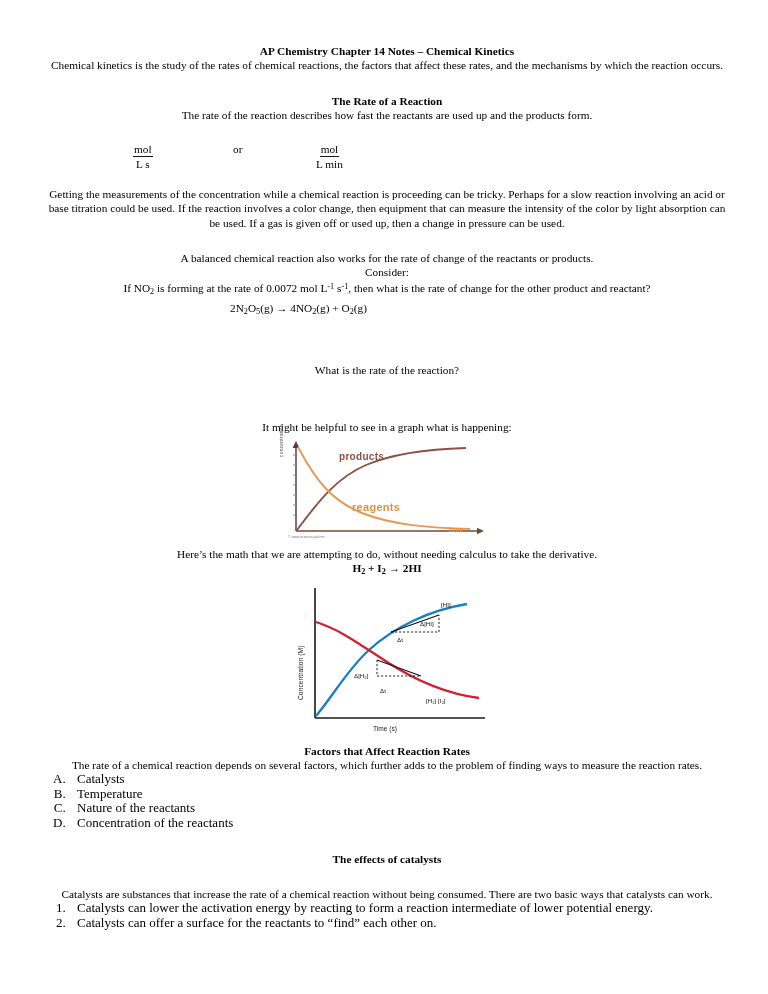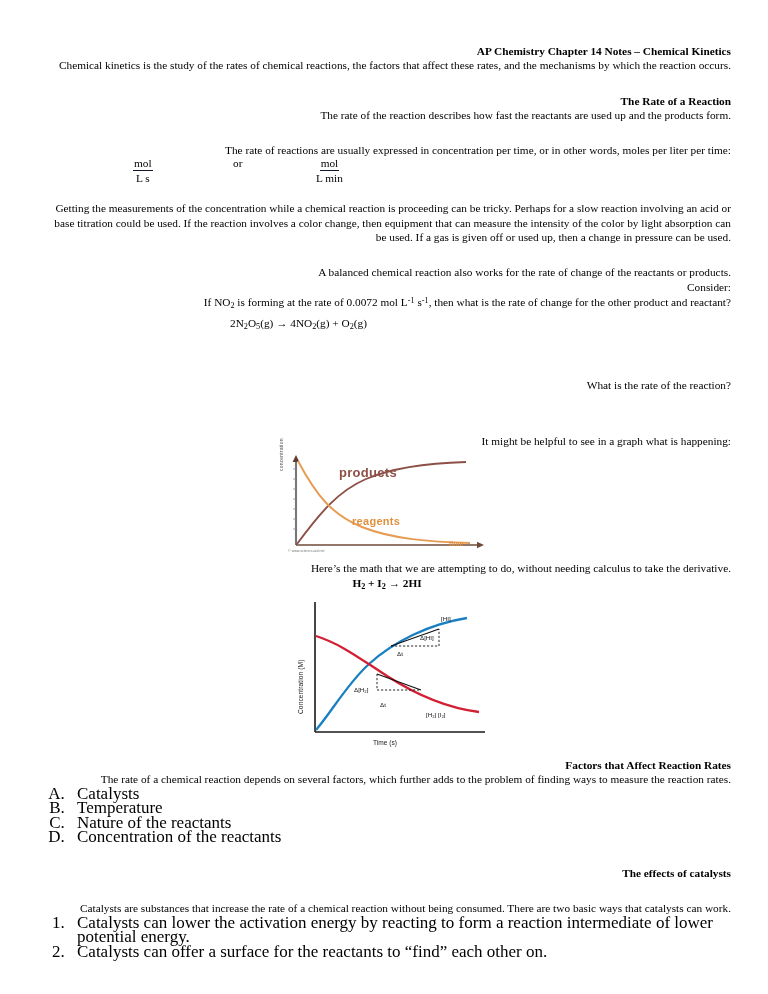--- a/index.html
+++ b/index.html
@@ -28,21 +28,21 @@
     top: 44px;
     width: 688px;
   }
   .bold {
     font-weight: bold;
   }
   p, .line {
     margin: 0;
     font-size: 11.3px;
     line-height: 14.3px;
-    text-align: right;
+    text-align: center;
   }
   .gap-sm { height: 14px; }
   .gap-md { height: 21px; }
   .gap-lg { height: 28px; }
   .gap-xl { height: 50px; }
   sub {
     font-size: 8.2px;
     vertical-align: -0.25em;
   }
   sup {
@@ -86,21 +86,21 @@
   .eq-indent .eqtext {
     position: absolute;
     left: 187px;
     top: 0;
     margin-top: 36px;
   }
 
   ol.alpha, ol.num {
     margin: 0;
     padding-left: 26px;
-    font-size: 17px;
+    font-size: 13px;
     line-height: 14.6px;
   }
   ol.alpha { list-style-type: upper-alpha; }
   ol.num { list-style-type: decimal; }
   ol li {
     padding-left: 8px;
   }
 
   
   .fig1-wrap {
@@ -126,21 +126,21 @@
     font-size: 5px;
     color: #555;
     letter-spacing: .2px;
     white-space: nowrap;
   }
   .fig1 .f1-products {
     position: absolute;
     left: 59px;
     top: 12px;
     font-family: "Liberation Sans", sans-serif;
-    font-size: 13px;
+    font-size: 10px;
     font-weight: bold;
     color: #8d5047;
     letter-spacing: .3px;
   }
   .fig1 .f1-reagents {
     position: absolute;
     left: 72px;
     top: 62px;
     font-family: "Liberation Sans", sans-serif;
     font-size: 11px;
@@ -224,21 +224,20 @@
     <p class="line bold">AP Chemistry Chapter 14 Notes – Chemical Kinetics</p>
     <p class="line">Chemical kinetics is the study of the rates of chemical reactions, the factors that affect these rates, and the mechanisms by which the reaction occurs.</p>
 
     <div class="gap-md"></div>
 
     <p class="line bold">The Rate of a Reaction</p>
     <p class="line">The rate of the reaction describes how fast the reactants are used up and the products form.</p>
 
     <div class="gap-md"></div>
 
-    <p class="line">The rate of reactions are usually expressed in concentration per time, or in other words, moles per liter per time:</p>
 
     <div class="units-row">
       <div class="frac frac-1">
         <span class="num">mol</span>
         <span class="den">L s</span>
       </div>
       <div class="frac frac-or">or</div>
       <div class="frac frac-2">
         <span class="num">mol</span>
         <span class="den">L min</span>

